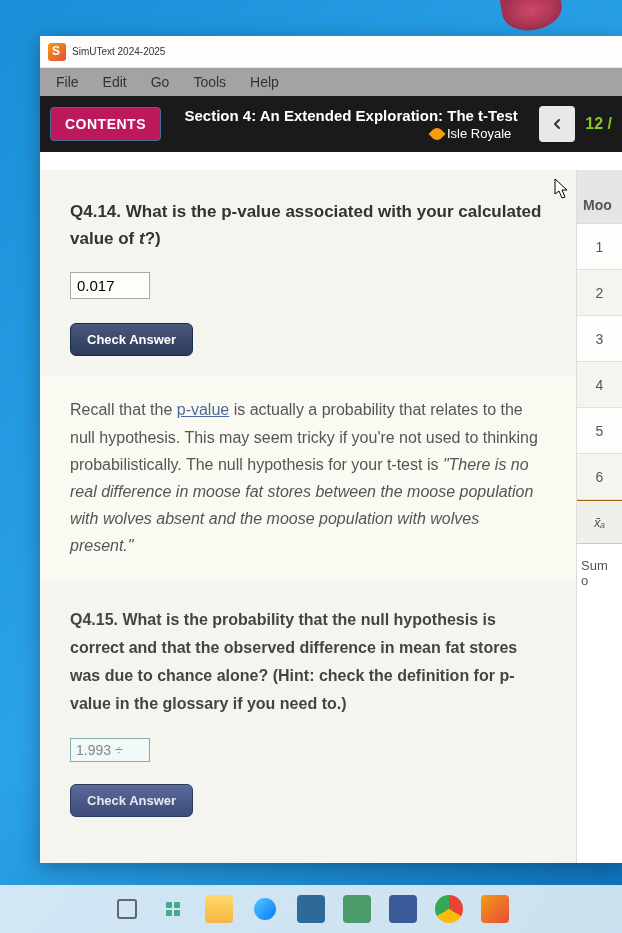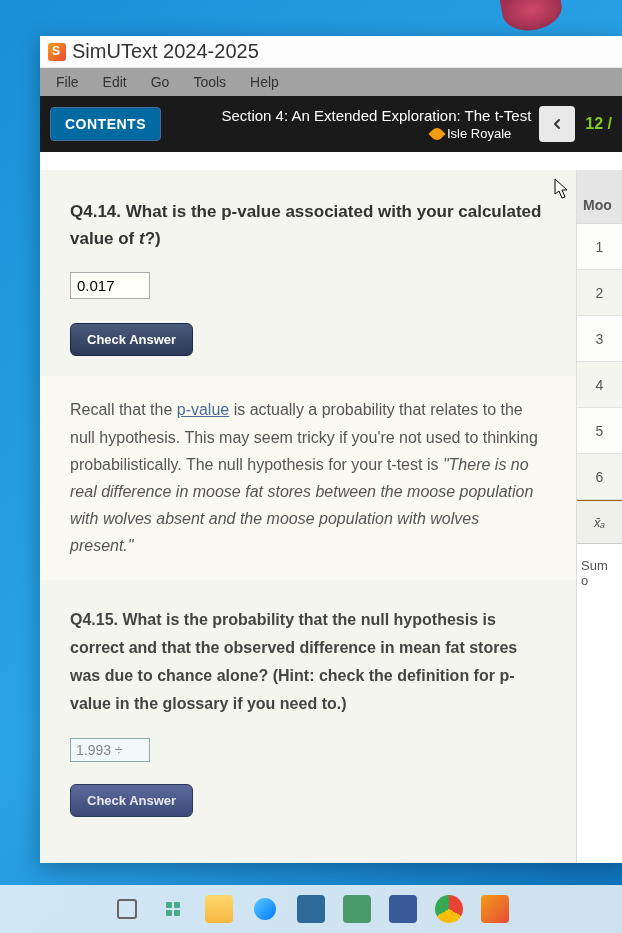--- a/index.html
+++ b/index.html
@@ -50,21 +50,21 @@
   position: relative;
 }
 .app-icon::after {
   content: "S";
   position: absolute;
   top: 1px; left: 4px;
   color: #fff;
   font-size: 12px;
   font-weight: bold;
 }
-.title-text { font-size: 20px; color: #333; }
+.title-text { font-size: 10px; color: #333; }
 .menubar {
   height: 28px;
   display: flex;
   align-items: center;
   padding: 0 4px;
   background: #a3a3a3;
 }
 .menu-item {
   padding: 4px 12px;
   font-size: 14px;
@@ -73,36 +73,36 @@
 }
 .section-bar {
   background: #1a1a1a;
   height: 56px;
   display: flex;
   align-items: center;
   padding: 0 10px;
   color: #fff;
 }
 .contents-btn {
-  background: #0369a1;
+  background: #be185d;
   border: 1px solid #4a6a9a;
   color: #fff;
   font-weight: bold;
   font-size: 14px;
   padding: 8px 14px;
   border-radius: 4px;
   cursor: pointer;
   letter-spacing: 0.5px;
 }
 .section-title-wrap {
   flex: 1;
   text-align: center;
   margin-left: 10px;
 }
-.section-title { font-size: 15px; font-weight: normal; text-align: right; }
+.section-title { font-size: 15px; font-weight: bold; }
 .section-sub {
   font-size: 13px;
   color: #fff;
   display: flex;
   align-items: center;
   justify-content: flex-end;
   gap: 4px;
   margin-top: 2px;
   padding-right: 20px;
 }

